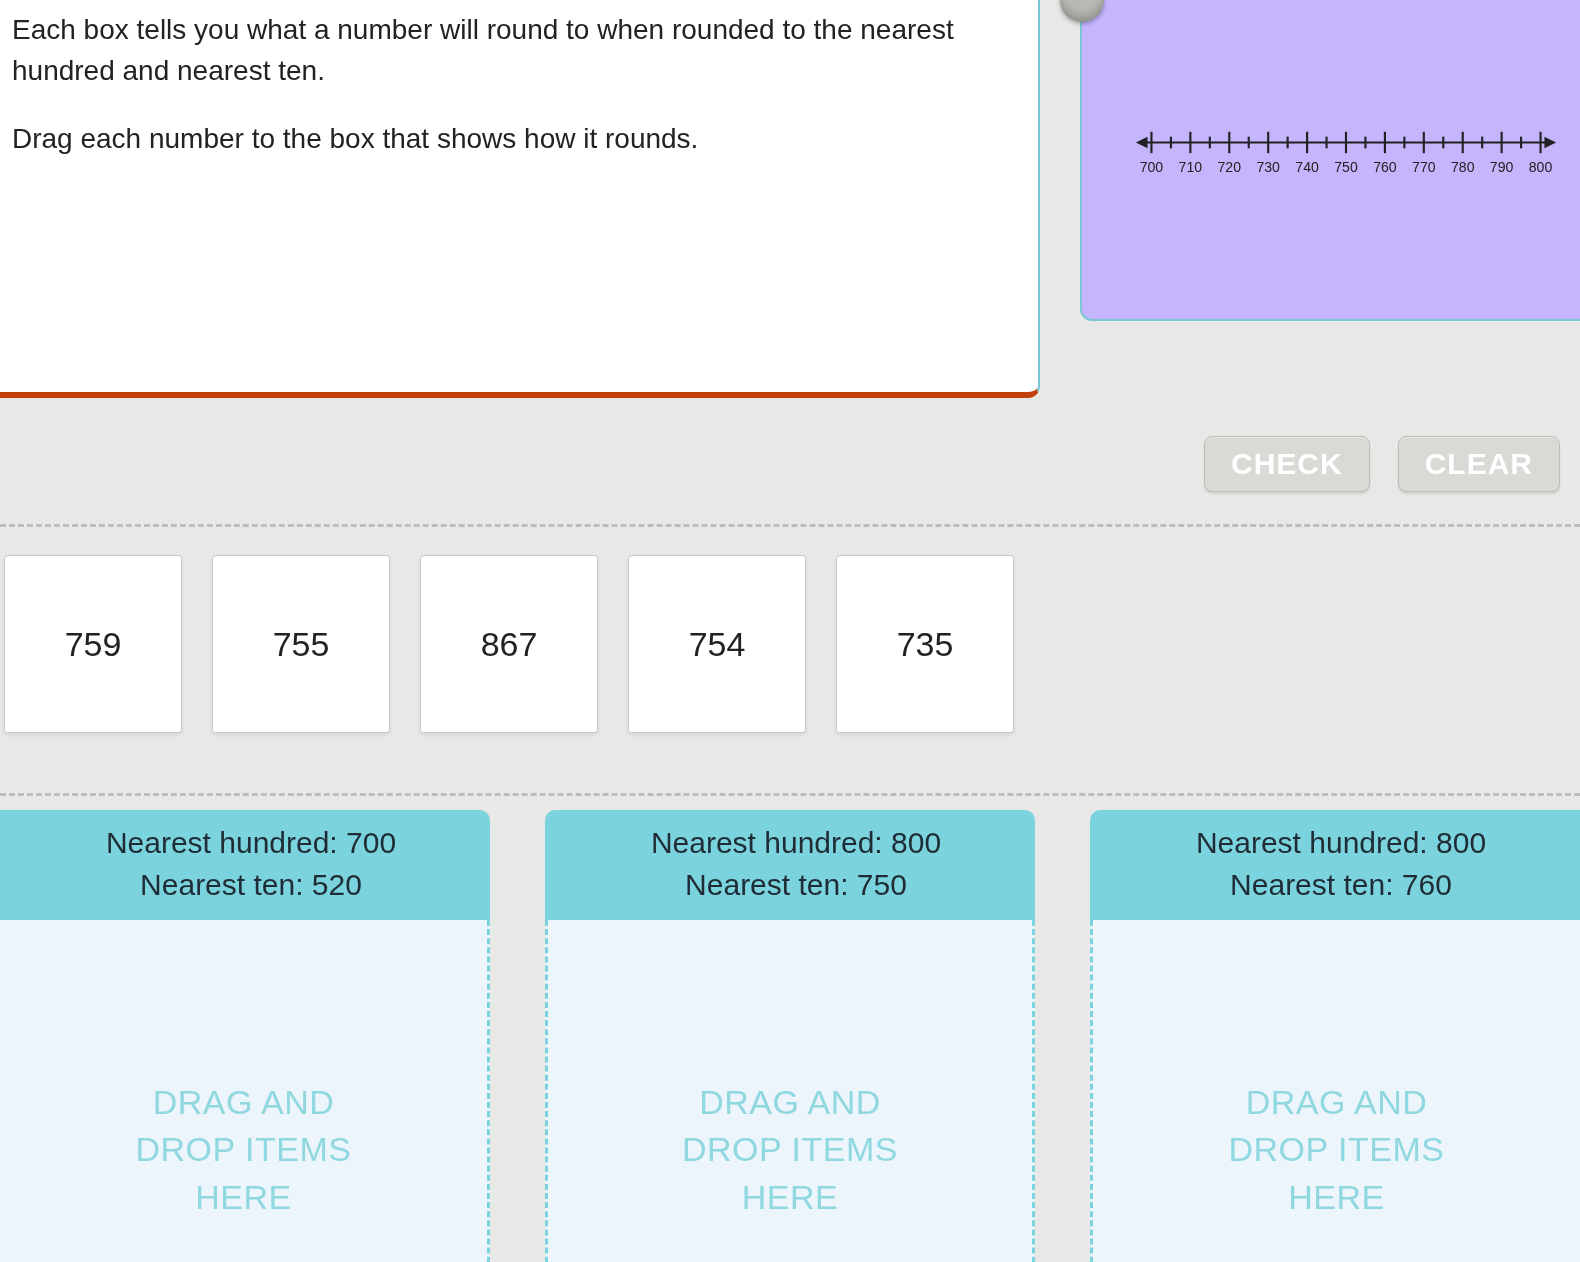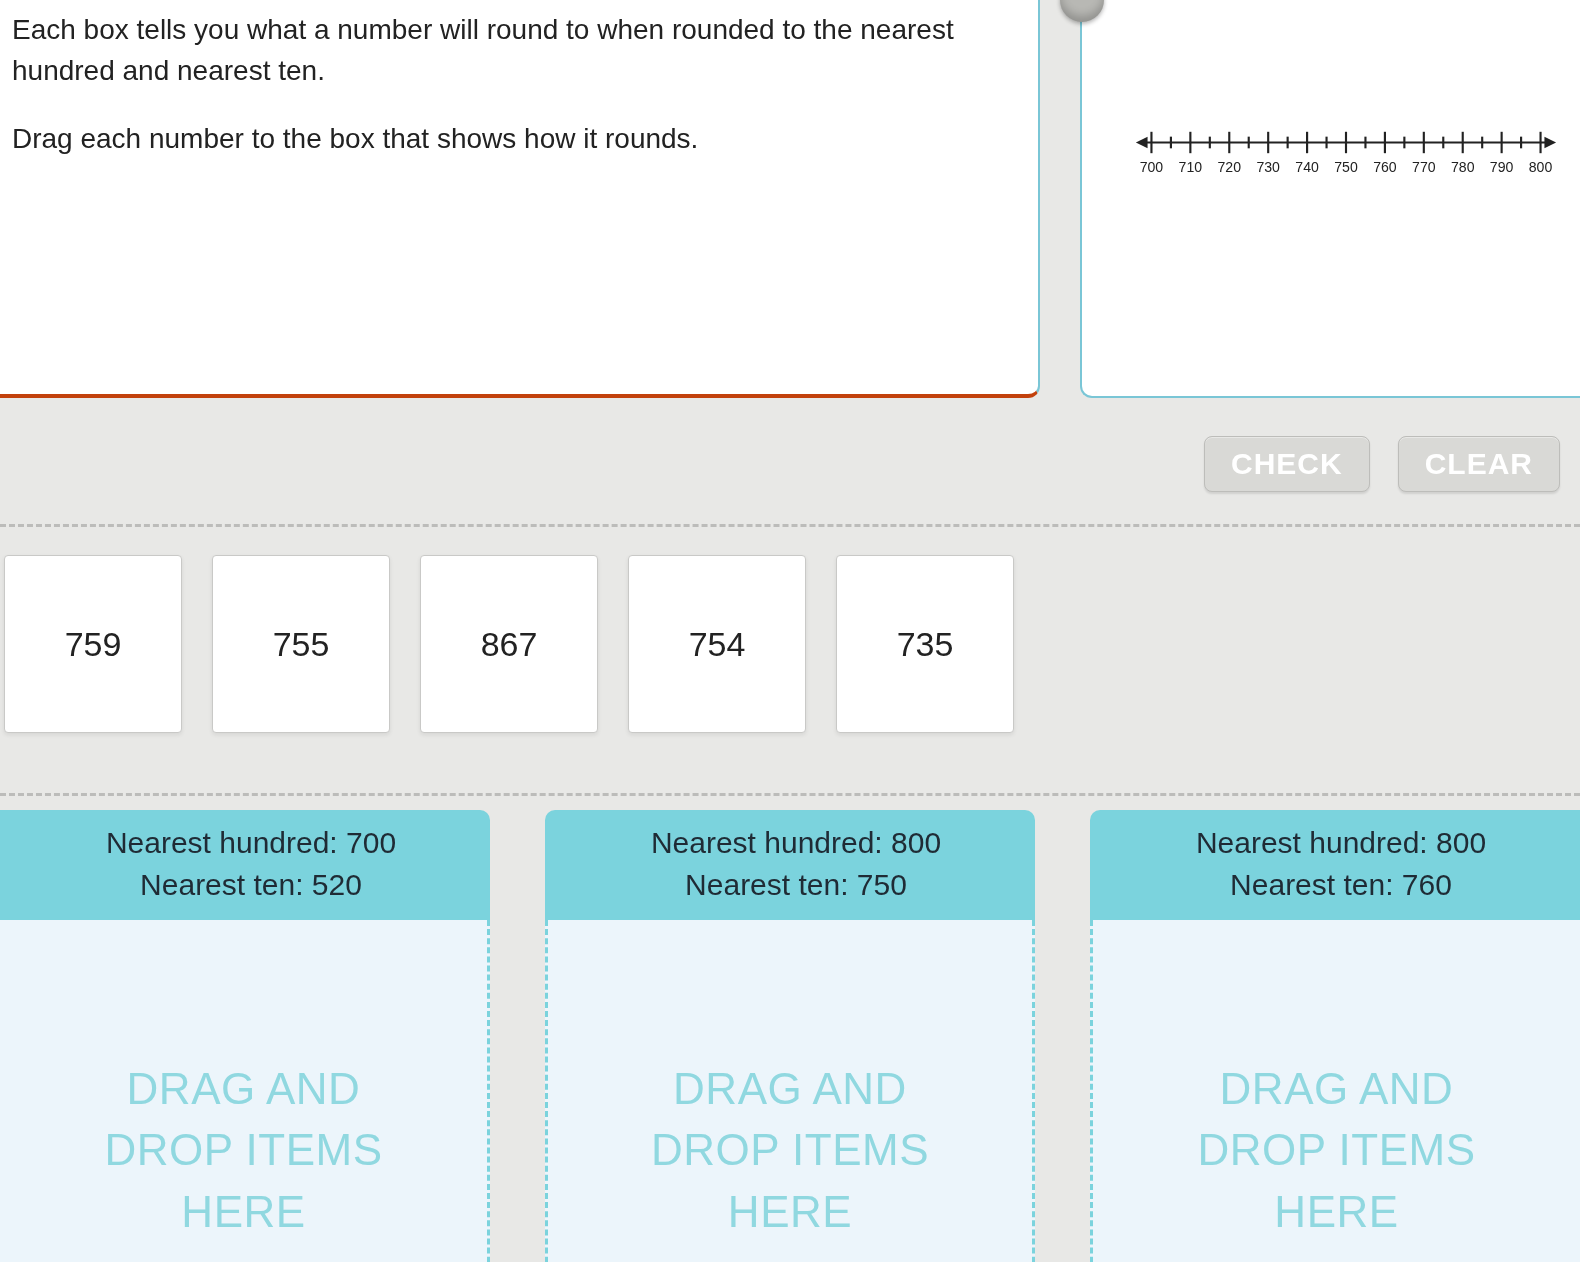--- a/index.html
+++ b/index.html
@@ -6,36 +6,36 @@
 html, body { width: 1580px; height: 1262px; font-family: Arial, Helvetica, sans-serif; overflow: hidden; }
 body { background: #e8e8e6; }
 
 .top-region { display: flex; gap: 40px; height: 400px; }
 
 .instruction-panel {
   background: #fff;
   width: 1040px;
   height: 398px;
   border-right: 2px solid #7ac6d6;
-  border-bottom: 4px solid #c2410c;
+  border-bottom: 6px solid #c2410c;
   border-bottom-right-radius: 12px;
   padding: 10px 40px 10px 12px;
   position: relative;
 }
 .instruction-panel p {
   font-size: 28px;
   color: #222;
   line-height: 1.45;
   margin-bottom: 28px;
 }
 
 .numberline-panel {
-  background: #ffffff;
+  background: #c4b5fd;
   flex: 1;
-  height: 398px;
+  height: 321px;
   border-left: 2px solid #7ac6d6;
   border-bottom: 2px solid #7ac6d6;
   border-bottom-left-radius: 12px;
   position: relative;
 }
 .round-btn {
   position: absolute;
   top: -22px;
   left: -22px;
   width: 44px;
@@ -126,21 +126,21 @@
   display: flex;
   align-items: center;
   justify-content: center;
 }
 .dropzone:first-child .dz-header { border-top-left-radius: 0; }
 .dropzone:first-child .dz-body { border-left: none; }
 .dropzone:last-child .dz-header { border-top-right-radius: 0; }
 .dropzone:last-child .dz-body { border-right: none; }
 .dz-placeholder {
   color: #90d8e0;
-  font-size: 44px;
+  font-size: 34px;
   font-weight: 400;
   text-align: center;
   line-height: 1.4;
   letter-spacing: 0.5px;
   white-space: pre-line;
   padding-top: 90px;
 }
 
 #numberline-svg { width: 100%; height: 80px; }
 .nl-line { stroke: #222; stroke-width: 2.2; }

